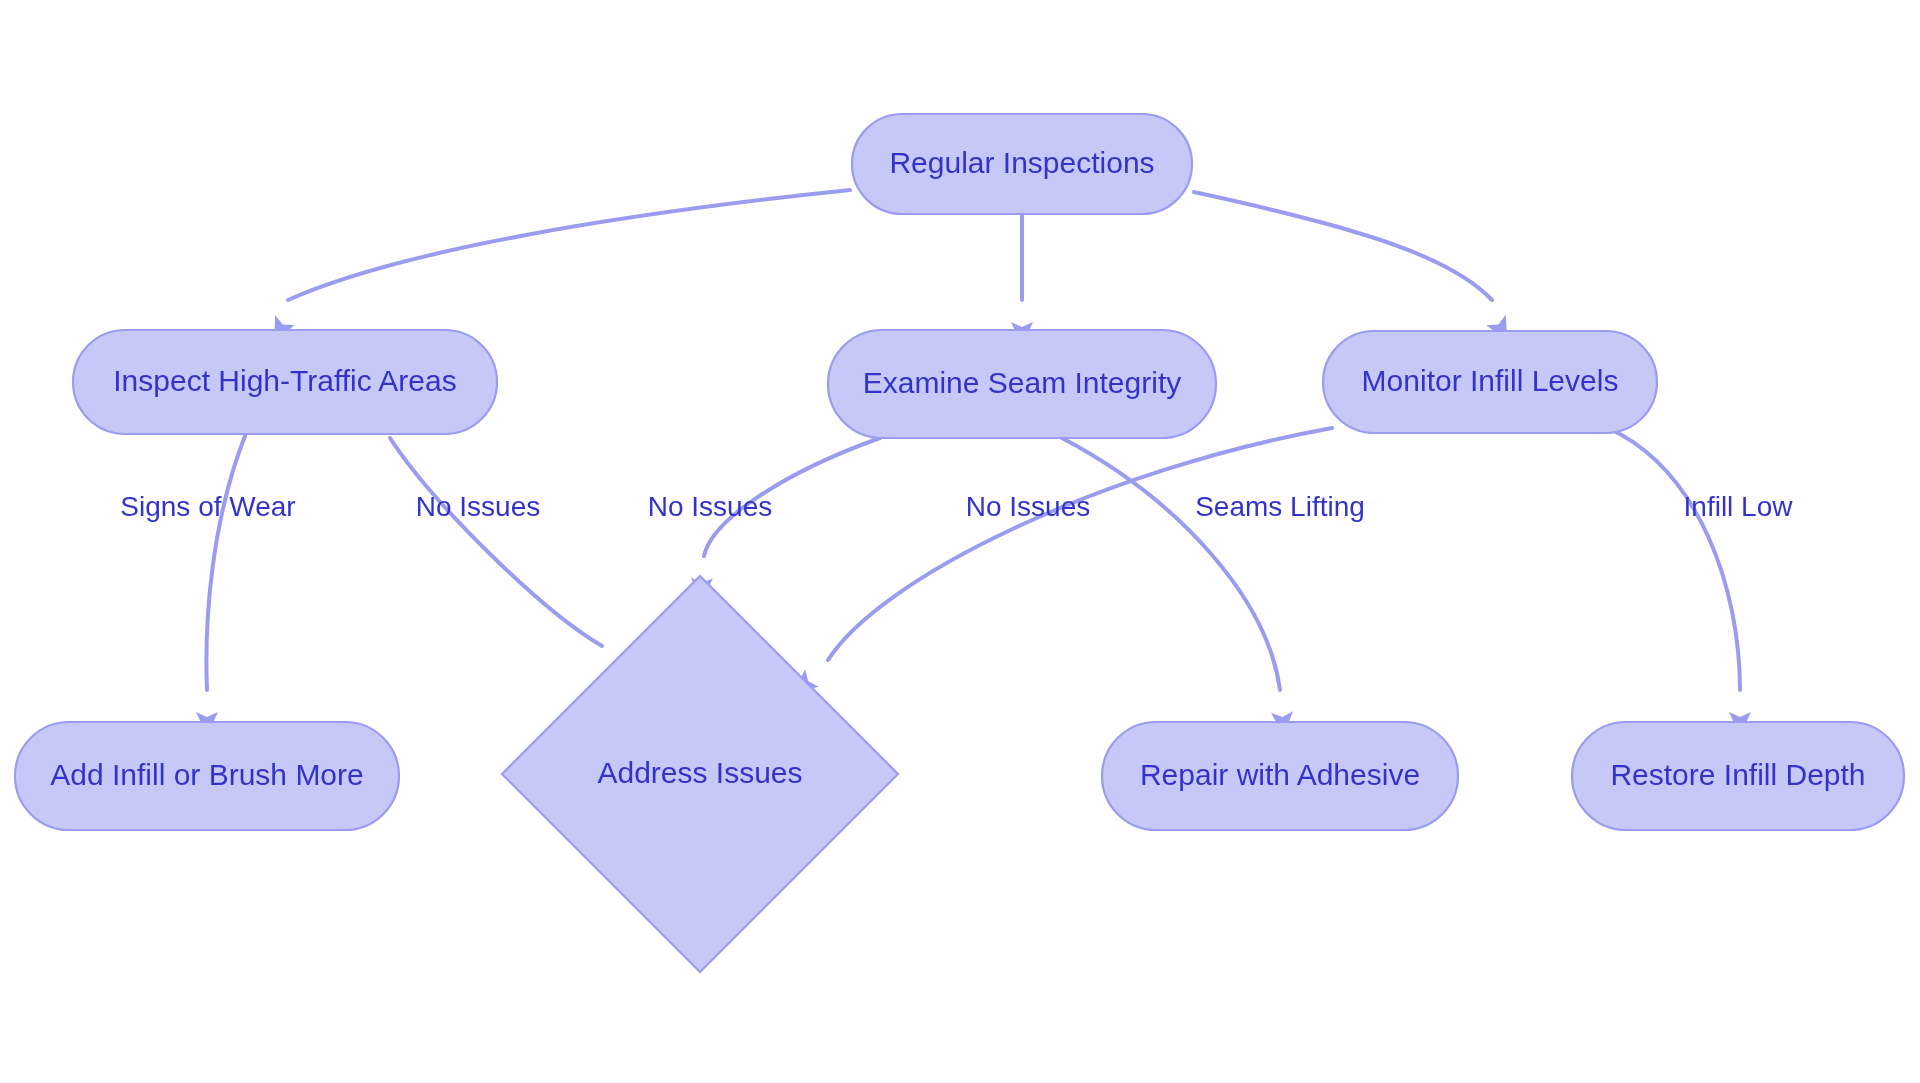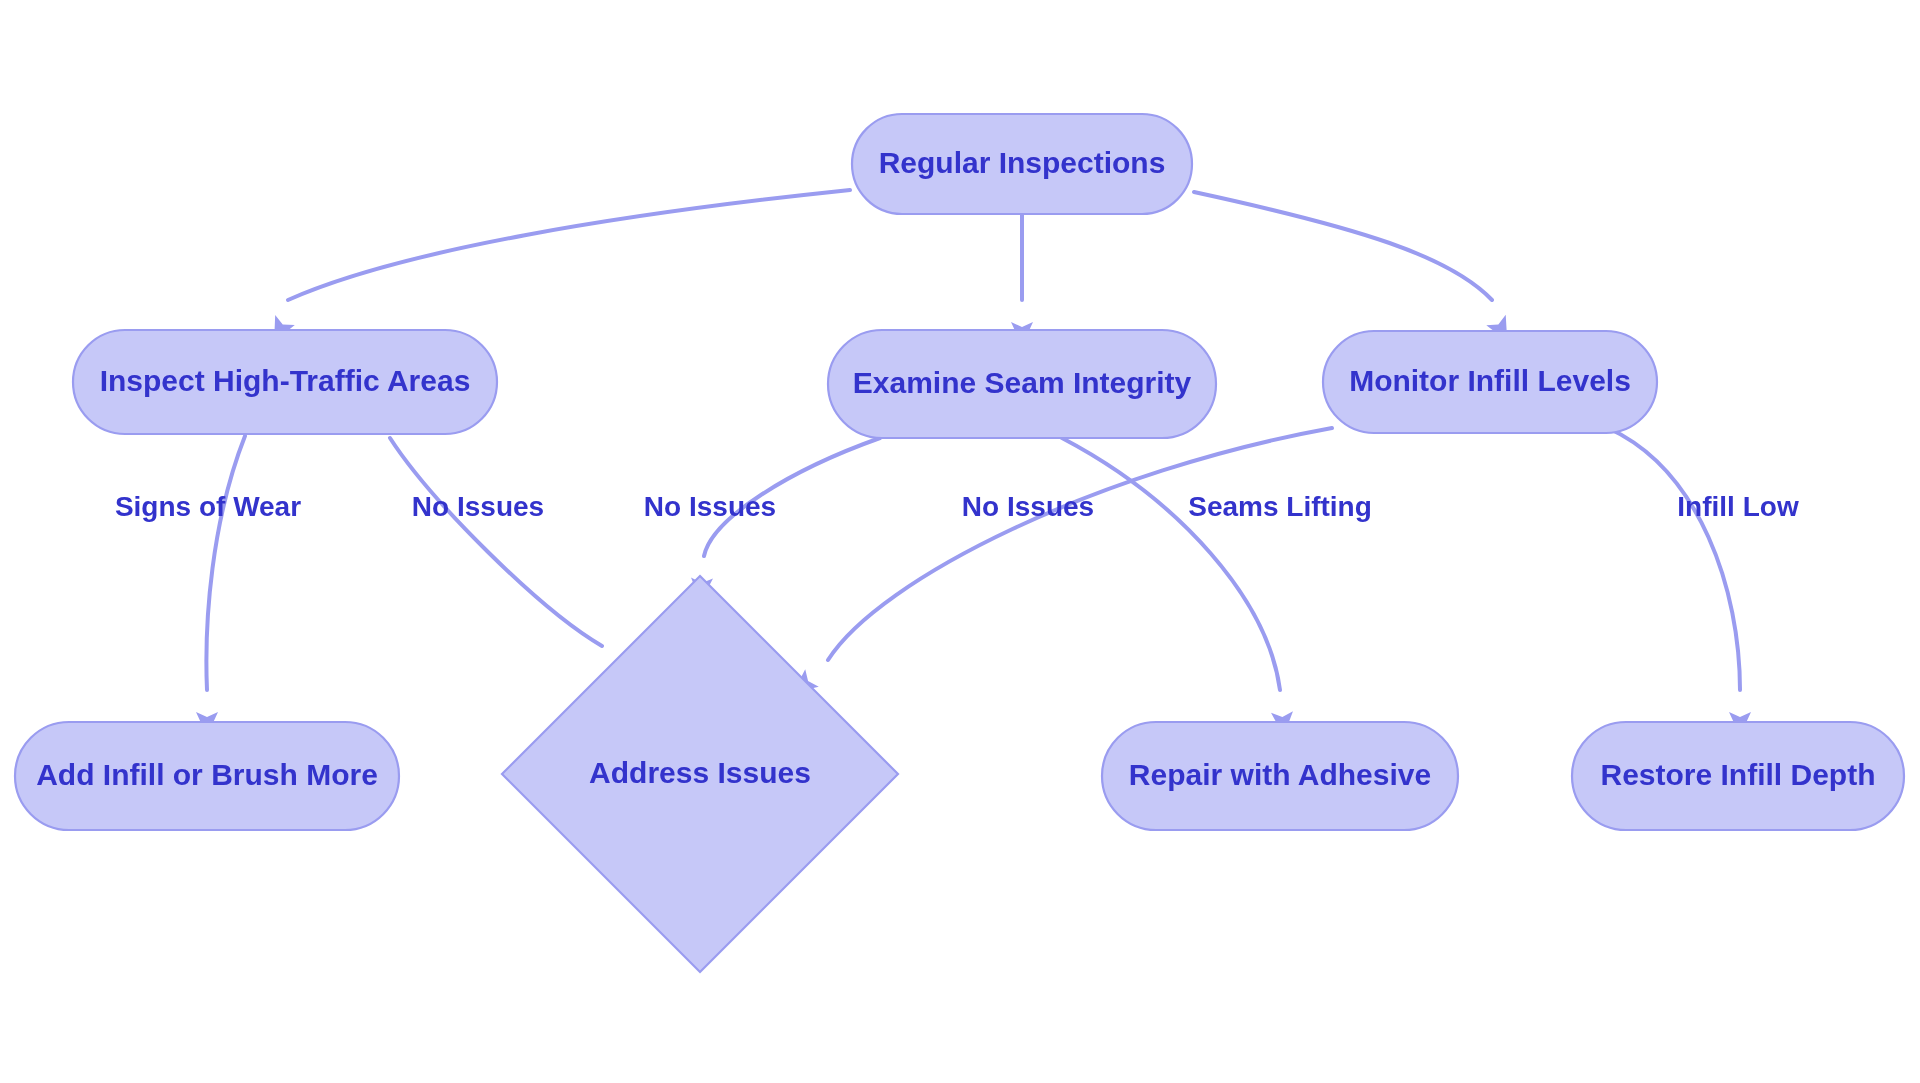--- a/index.html
+++ b/index.html
@@ -11,21 +11,20 @@
     width: 1920px;
     height: 1083px;
     overflow: hidden;
     font-family: "Liberation Sans", sans-serif;
   }
   #flow-root {
     position: relative;
     width: 1920px;
     height: 1083px;
     background: #ffffff;
-    font-weight: bold;
   }
   svg#flow-svg {
     display: block;
     width: 1920px;
     height: 1083px;
   }
   .node-shape {
     fill: #c6c8f8;
     stroke: #9a9cf0;
     stroke-width: 2.2;

